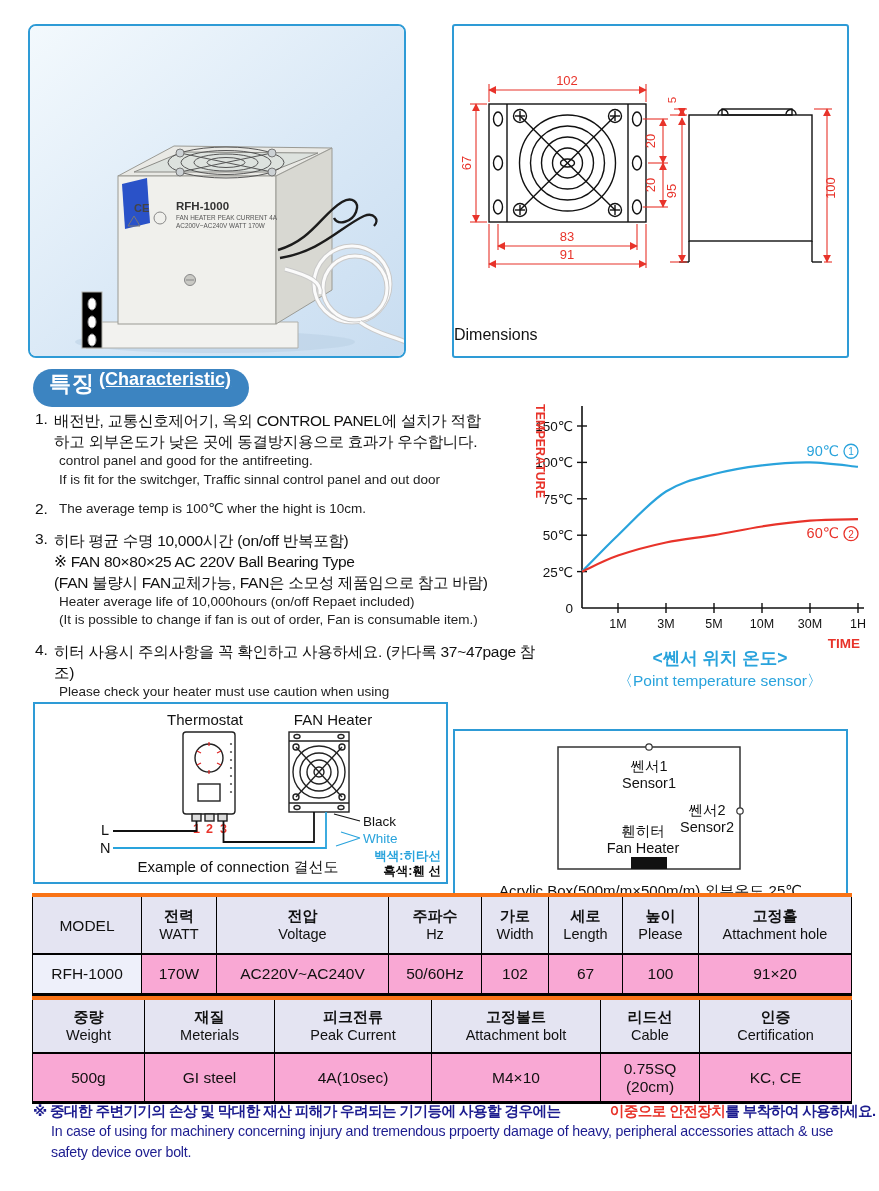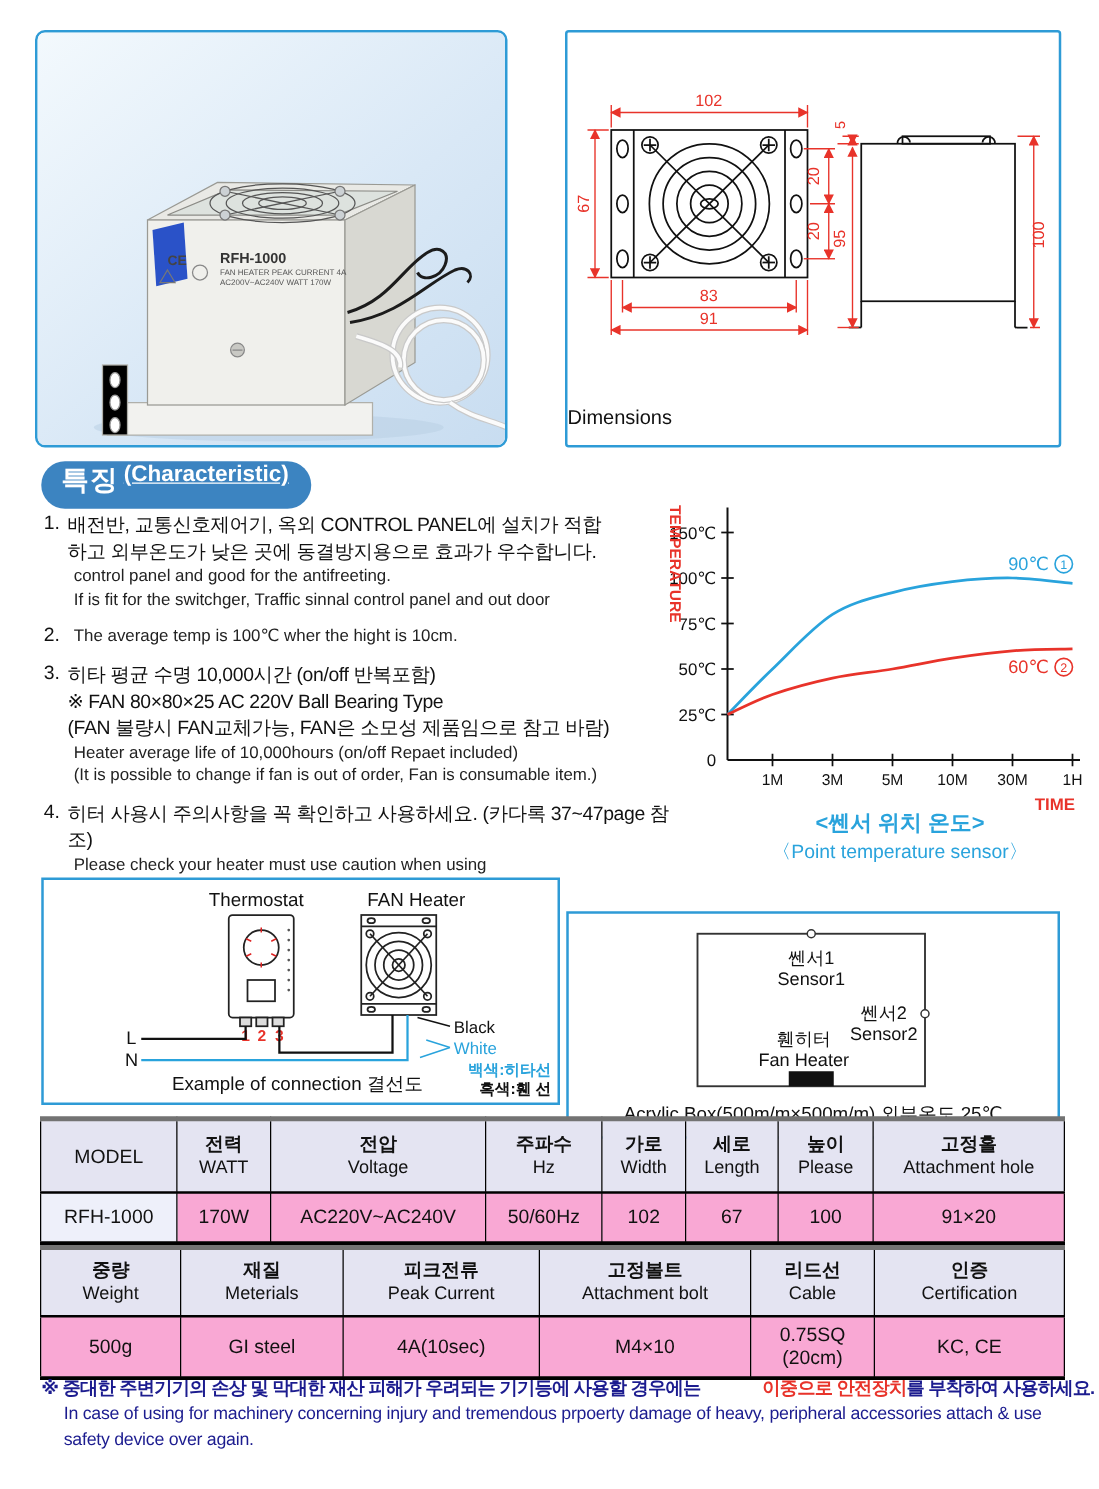--- a/index.html
+++ b/index.html
@@ -18,21 +18,21 @@
   .char-item .num{position:absolute;left:0;top:0;font-size:15.5px;color:#111;}
   .char-item .ko{font-size:15.5px;line-height:21px;color:#111;letter-spacing:-0.3px;}
   .char-item .en{font-size:13.5px;line-height:18.5px;color:#222;padding-left:5px;}
   .chart-wrap{position:absolute;left:512px;top:394px;width:368px;height:306px;}
   .conn-panel{left:33px;top:702px;width:415px;height:182px;}
   .acr-panel{left:453px;top:702px;width:395px;height:182px;margin-top:27px;}
   .acr-caption{position:absolute;left:0;right:0;bottom:8px;text-align:center;font-size:15px;color:#111;}
   .tbl-wrap{position:absolute;left:32px;width:819px;}
   .t1{top:893px;} .t2{top:996px;}
   table.spec{border-collapse:collapse;width:100%;table-layout:fixed;
-             border-top:4px solid #737373;border-bottom:3px solid #000;}
+             border-top:4px solid #f97316;border-bottom:3px solid #000;}
   table.spec th,table.spec td{border:1px solid #000;text-align:center;vertical-align:middle;padding:2px 1px;}
   table.spec th{background:#e4e4f2;font-weight:normal;}
   table.spec thead tr{border-bottom:2px solid #000;}
   .h-ko{font-size:15px;font-weight:bold;line-height:19px;}
   .h-en{font-size:14.5px;line-height:19px;}
   table.spec td{font-size:15.5px;height:36px;background:#f9a8d4;line-height:18px;}
   .t1 table.spec td{height:34px;}
   .t2 table.spec td{height:43px;}
   .t1 table.spec td.first{background:#eef0fa;}
   .t1 table.spec th{height:52px;} .t2 table.spec th{height:48px;}
@@ -489,16 +489,16 @@
           </tr>
         </tbody>
       </table>
     </div>
 
   <div class="warning">
     <div class="ko-line">
       <span>※ 중대한 주변기기의 손상 및 막대한 재산 피해가 우려되는 기기등에 사용할 경우에는 </span><span class="red">이중으로 안전장치</span><span>를 부착하여 사용하세요.</span>
     </div>
     <div class="en-line">In case of using for machinery concerning injury and tremendous prpoerty damage of heavy, peripheral accessories attach &amp; use</div>
-    <div class="en-line">safety device over again.</div>
+    <div class="en-line">safety device over bolt.</div>
   </div>
 
 </div>
 
 </body></html>

